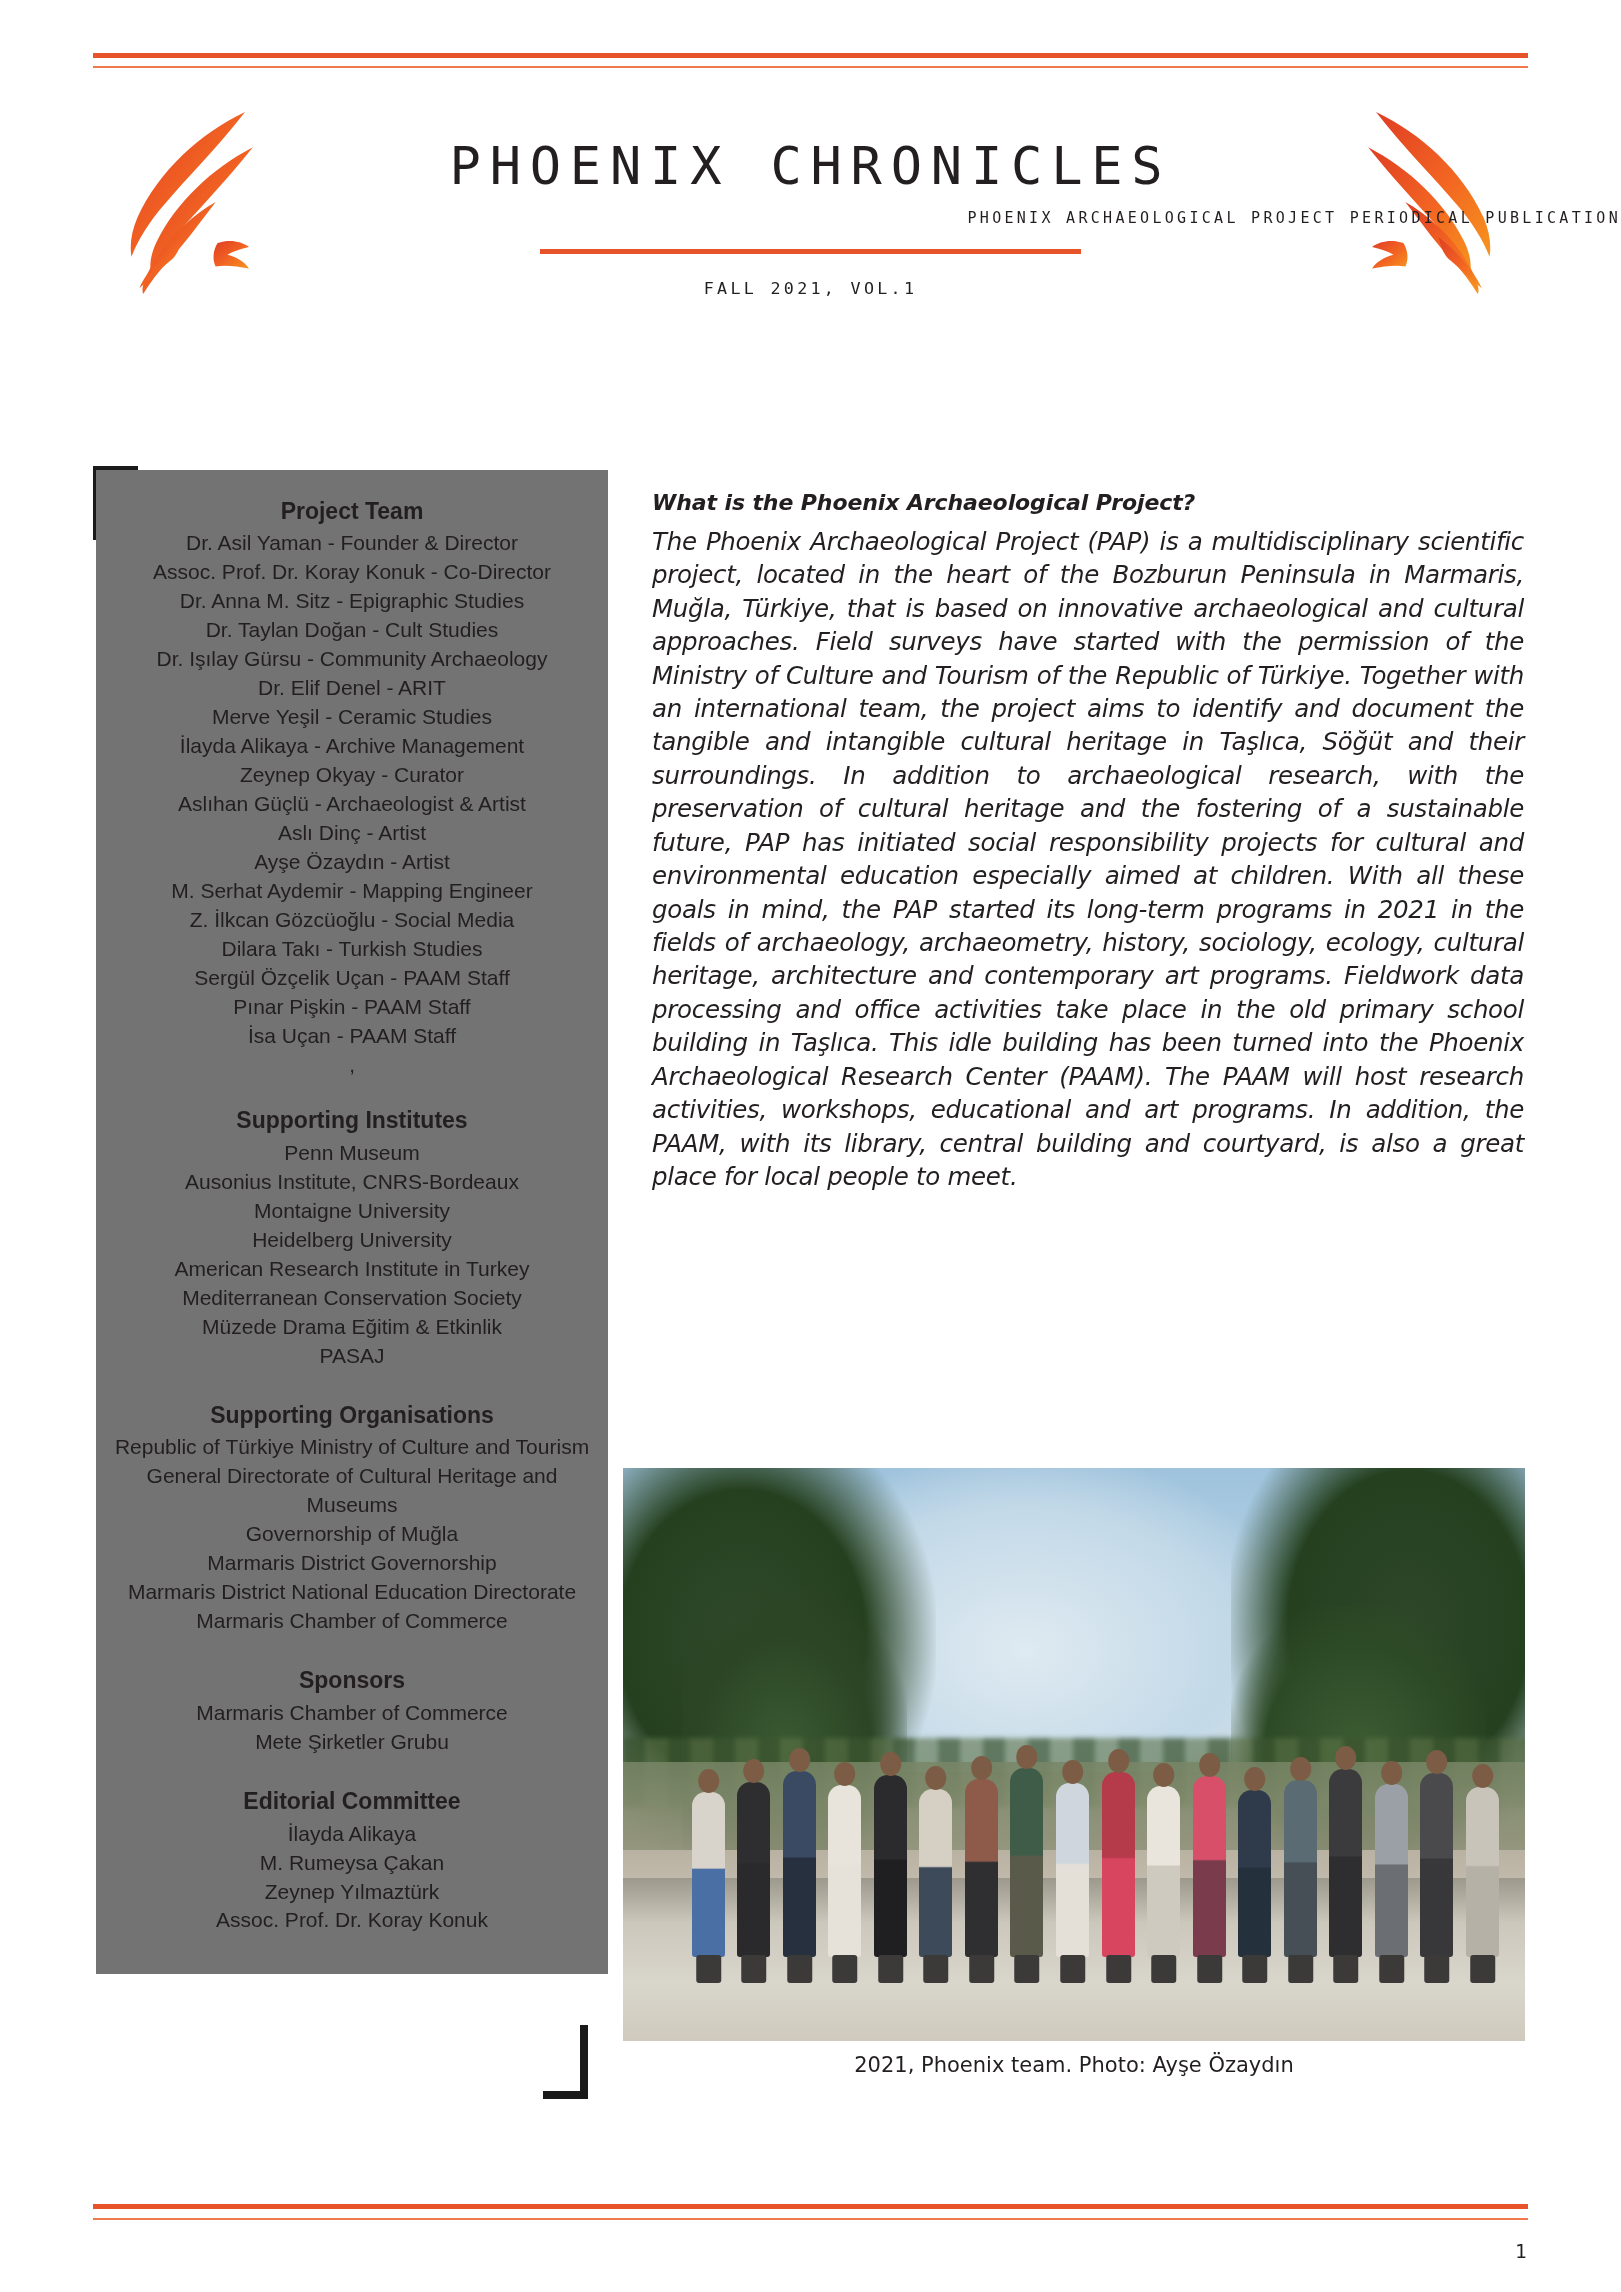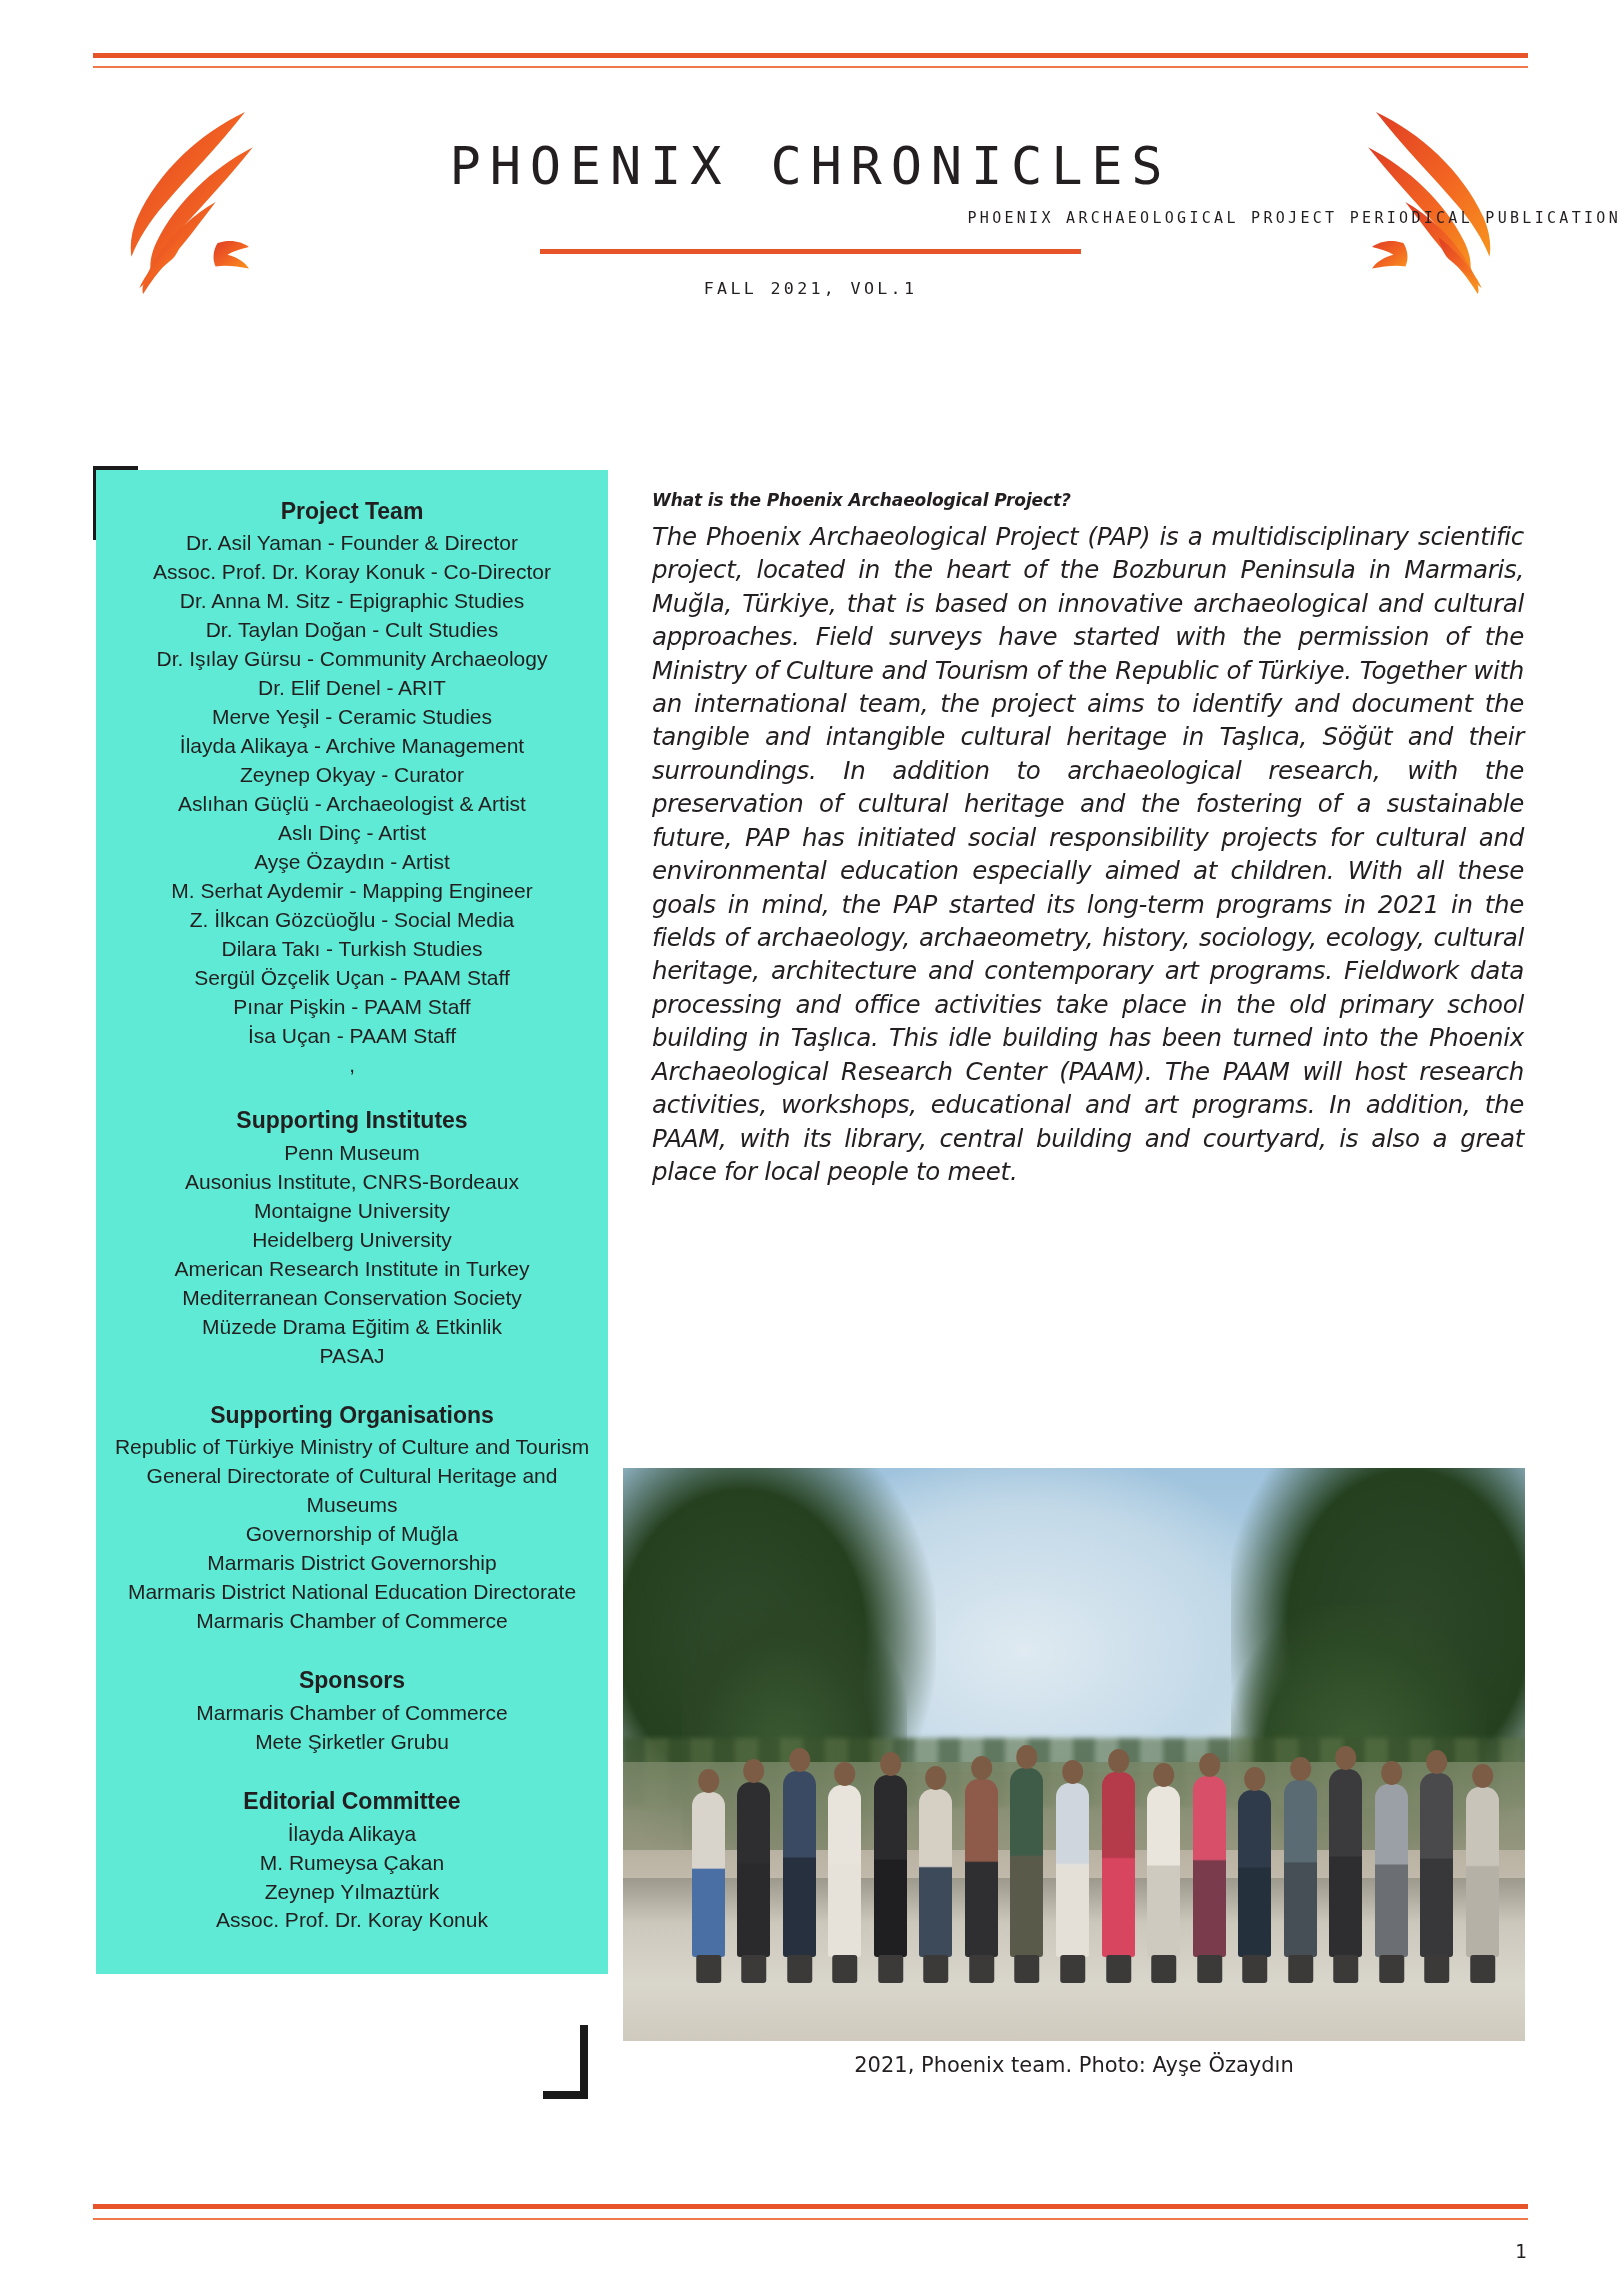--- a/index.html
+++ b/index.html
@@ -70,21 +70,21 @@
   .logo { position: absolute; top: 108px; }
   .logo.left  { left: 98px; }
   .logo.right { right: 98px; }
 
   
   .sidebar {
     position: absolute;
     left: 96px;
     top: 470px;
     width: 512px;
-    background: #5eead4;
+    background: #737373;
     padding: 25.5px 17.6px 39px 17.6px;
     text-align: center;
     font-size: 21px;
     line-height: 1.38;
     color: #231f20;
   }
   .bracket-tl {
     position: absolute;
     left: 96px;
     top: 469px;
@@ -117,21 +117,21 @@
   .article {
     position: absolute;
     left: 652px;
     top: 490px;
     width: 872px;
   }
   .article h2 {
     font-family: "DejaVu Sans", sans-serif;
     font-style: italic;
     font-weight: bold;
-    font-size: 17px;
+    font-size: 22px;
     color: #231f20;
     margin-bottom: 9.8px;
     letter-spacing: -0.1px;
   }
   .article p {
     font-family: "DejaVu Sans", sans-serif;
     font-style: italic;
     font-size: 24.5px;
     line-height: 1.365;
     text-align: justify;

